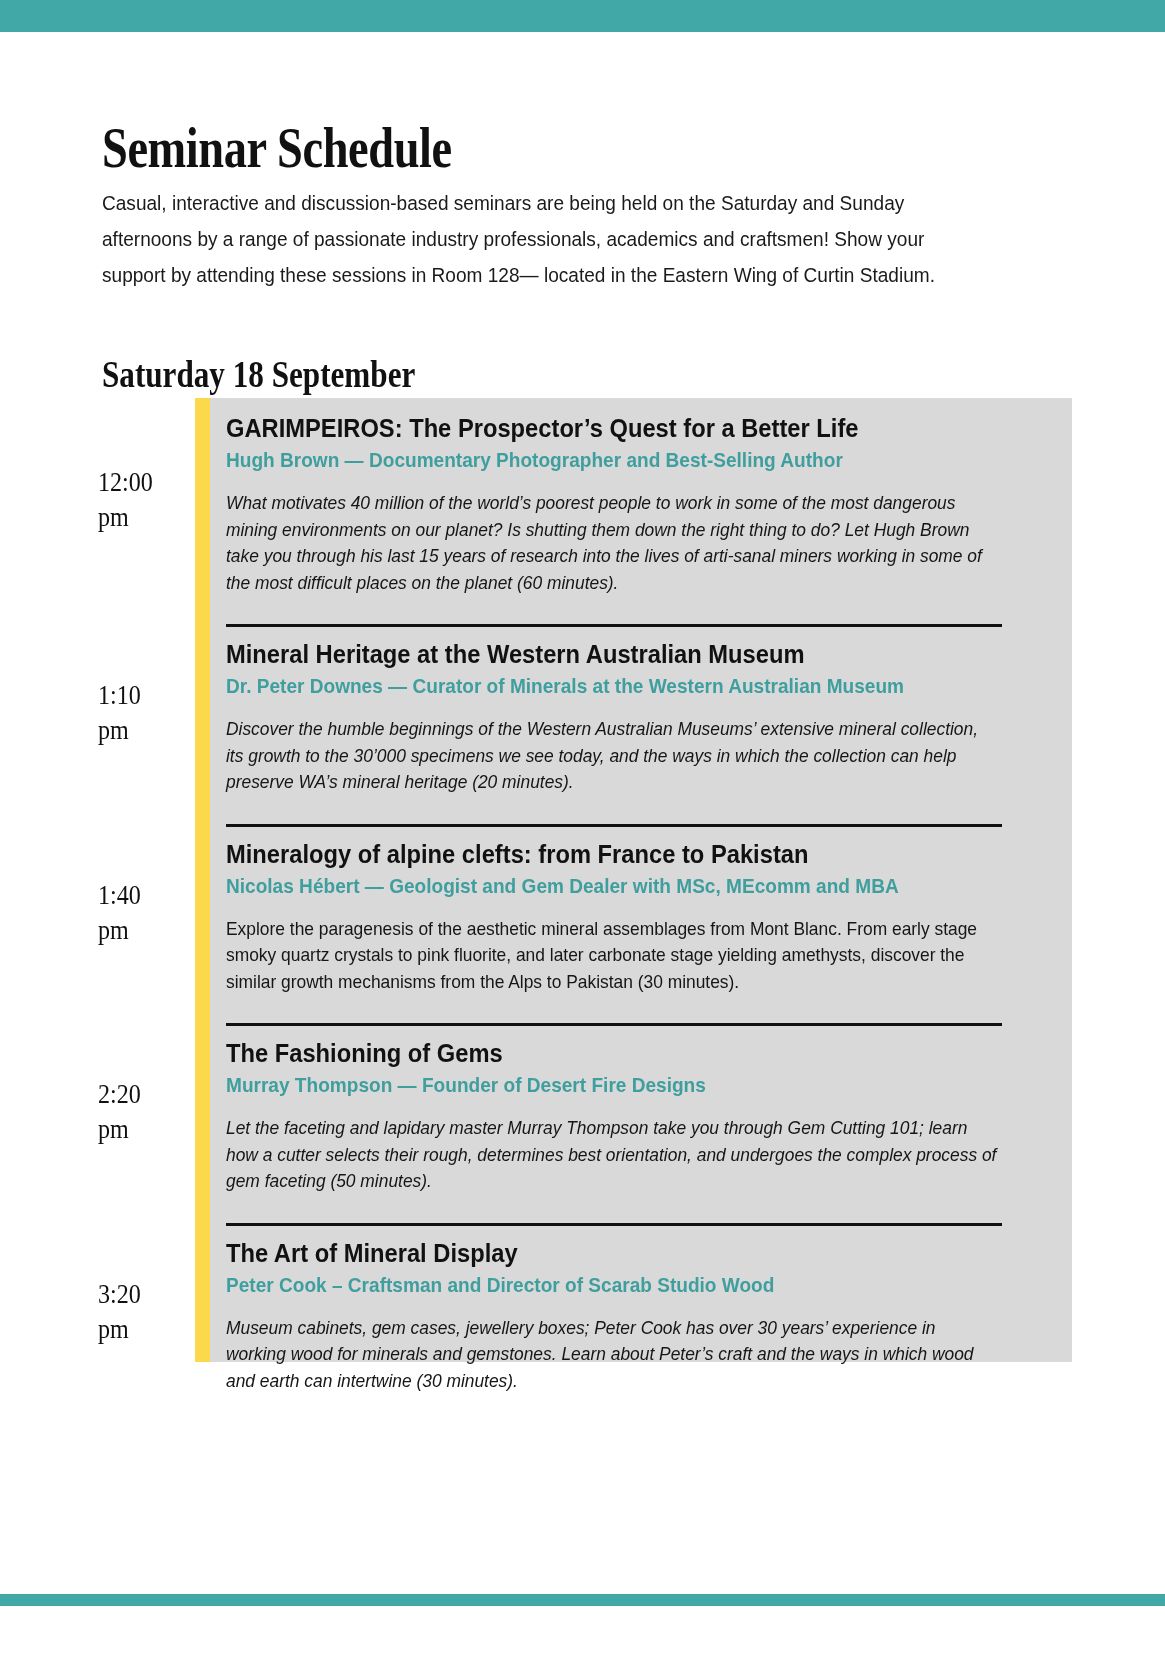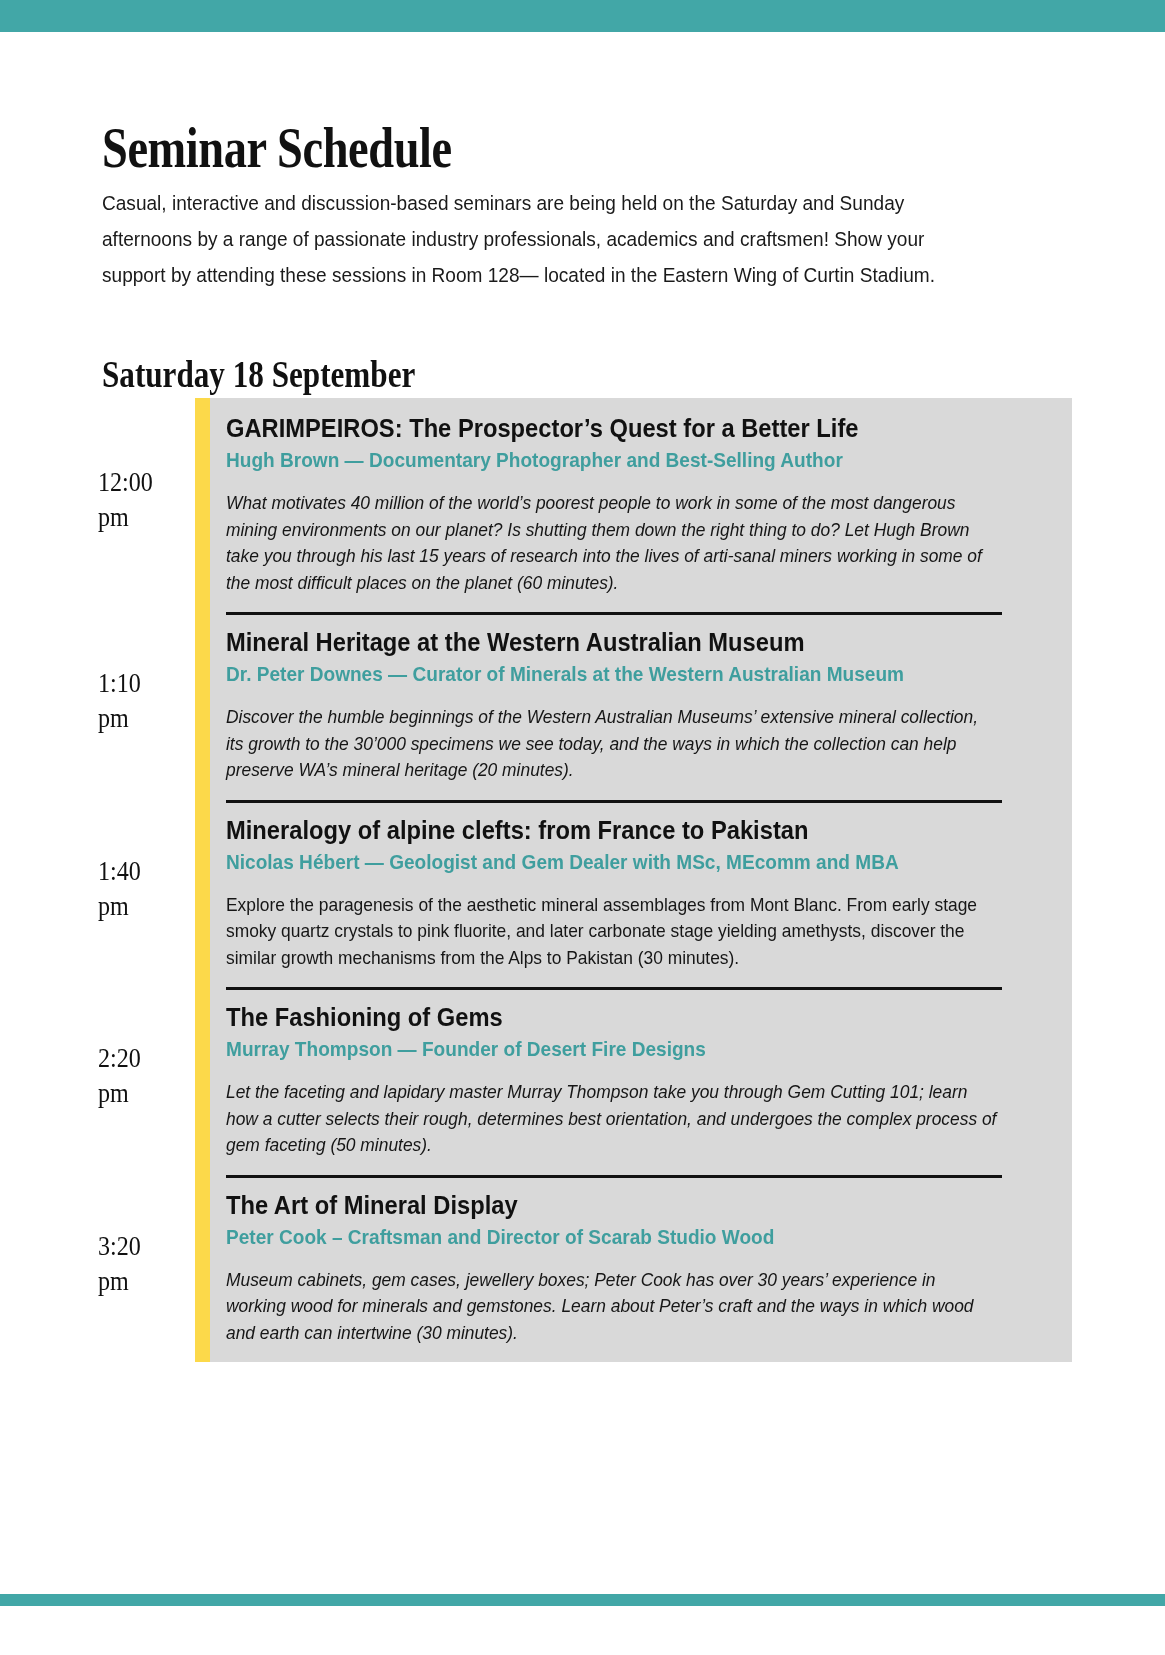--- a/index.html
+++ b/index.html
@@ -132,21 +132,21 @@
     color: #111111;
     transform: scaleX(0.86);
     transform-origin: left top;
   }
 
   .session-body {
     margin-left: 226px;
     width: 776px;
     position: relative;
     padding-top: 14px;
-    padding-bottom: 16px;
+    padding-bottom: 28px;
   }
   .session.sep > .session-body::before {
     content: "";
     position: absolute;
     left: 0;
     top: 0;
     width: 776px;
     height: 3px;
     background: #111111;
   }

